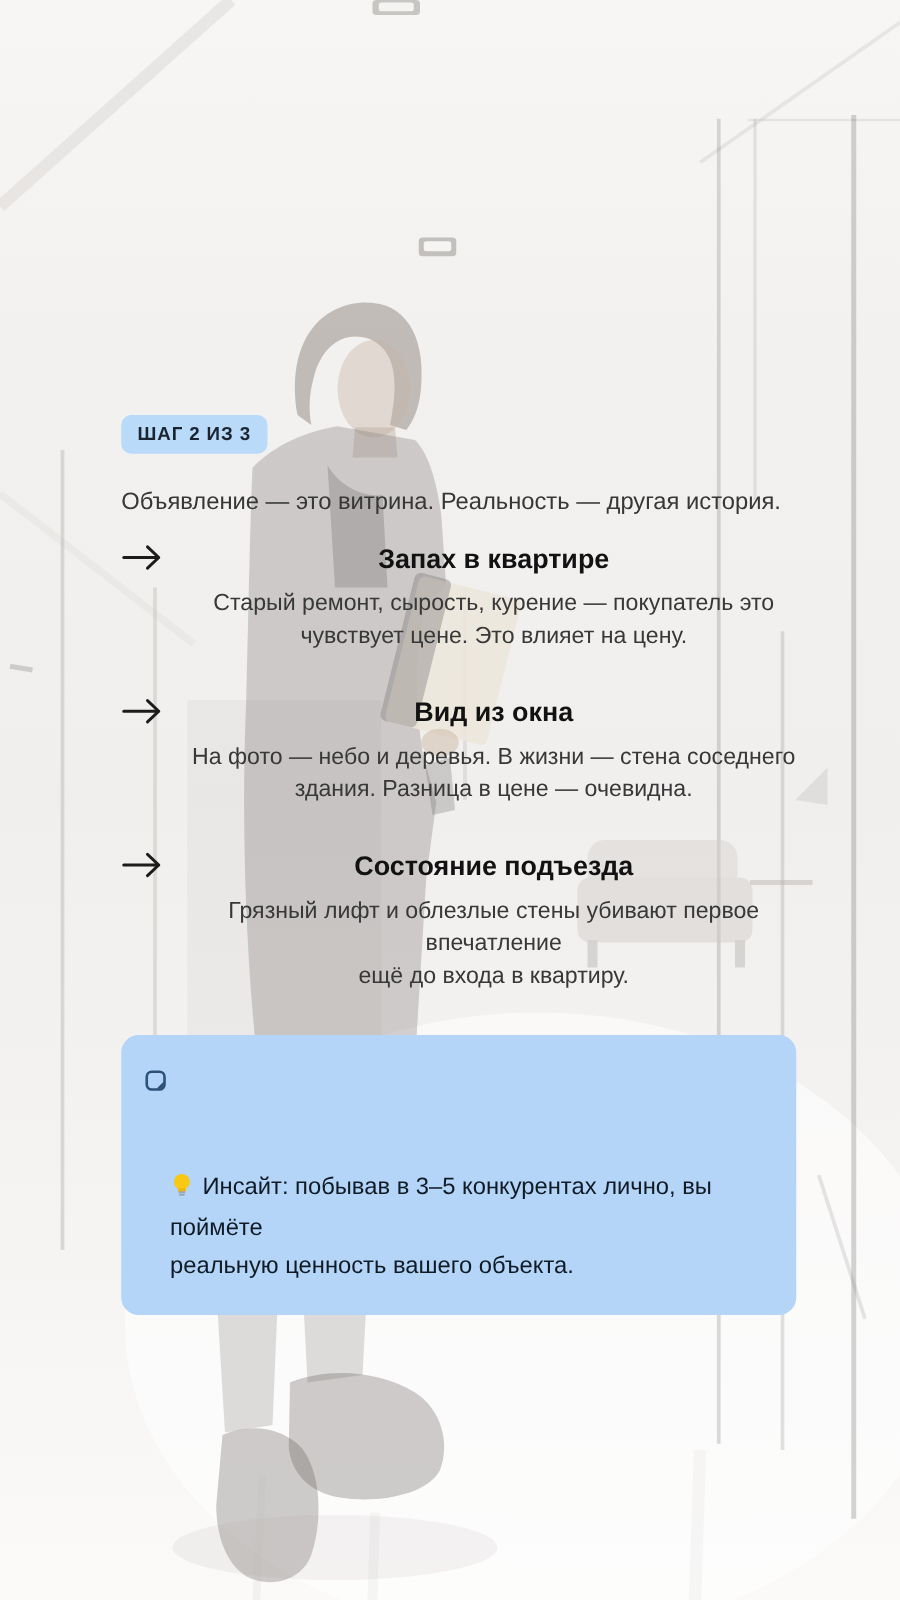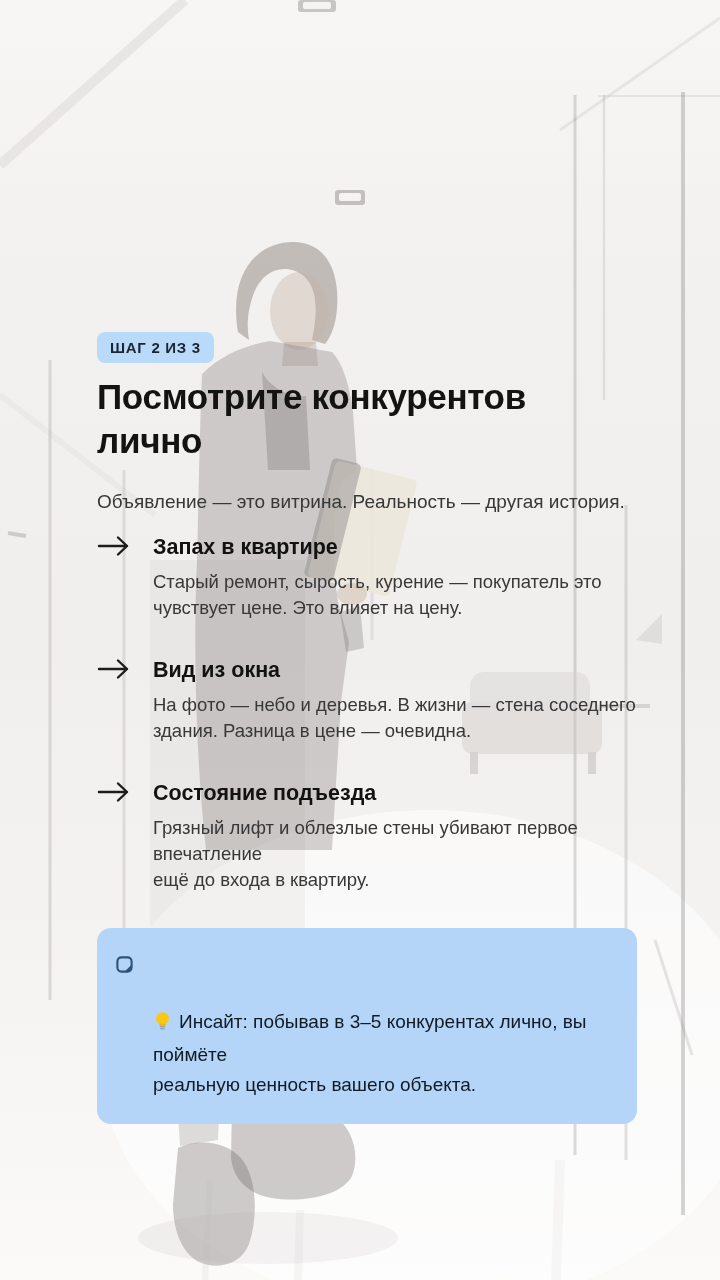--- a/index.html
+++ b/index.html
@@ -27,35 +27,35 @@
   .subtitle{
     margin-top:26px;
     font-size:19px;color:#373737;line-height:26px;
   }
   .checklist{margin-top:18px;}
   .item{display:flex;margin-bottom:35px;}
   .item-arrow{
     flex:0 0 56px;
     padding-top:2px;color:#1c1c1c;
   }
-  .item-body{flex:1;}
+  .item-body{flex:1;text-align:center;}
   .item-heading{
     font-size:21.5px;font-weight:700;color:#121212;line-height:28px;
   }
   .item-desc{
     margin-top:8px;
     font-size:18.5px;color:#383838;line-height:26px;
     white-space:pre-line;
   }
   .callout{
     margin-top:27px;
     background:var(--callout-bg,#b4d5f8);
     border-radius:14px;
     padding:22px 24px 24px 19px;
-    display:flex;align-items:flex-start;
+    display:flex;align-items:flex-start;flex-direction:column;
   }
   .callout-icon{
     flex:0 0 16px;margin-top:6px;color:var(--callout-icon,#2d5278);
   }
   .callout-text{
     margin-left:20px;
     font-size:19px;color:#101b26;line-height:30px;
     white-space:pre-line;
   }
   .bulb{display:inline-block;vertical-align:-3px;margin-right:7px;}
@@ -125,21 +125,20 @@
 
     <line x1="210" y1="1180" x2="205" y2="1280" stroke="#b9b6b2" stroke-width="6" opacity="0.12"></line>
     <line x1="300" y1="1210" x2="298" y2="1280" stroke="#b9b6b2" stroke-width="8" opacity="0.10"></line>
     <line x1="560" y1="1160" x2="556" y2="1280" stroke="#c4c1bd" stroke-width="10" opacity="0.10"></line>
   </svg>
 
   <div class="content">
 
     <div class="badge">ШАГ 2 ИЗ 3</div>
 
-    <div class="title">Посмотрите конкурентов лично</div>
 
     <div class="subtitle">Объявление — это витрина. Реальность — другая история.</div>
 
     <div class="checklist">
 
       <div class="item">
         <div class="item-arrow">
           <svg width="34" height="22" viewBox="0 0 34 22" fill="none">
             <path d="M2 11 H30 M21 2.5 L30 11 L21 19.5" stroke="currentColor" stroke-width="2.4" stroke-linecap="round" stroke-linejoin="round"></path>
           </svg>

